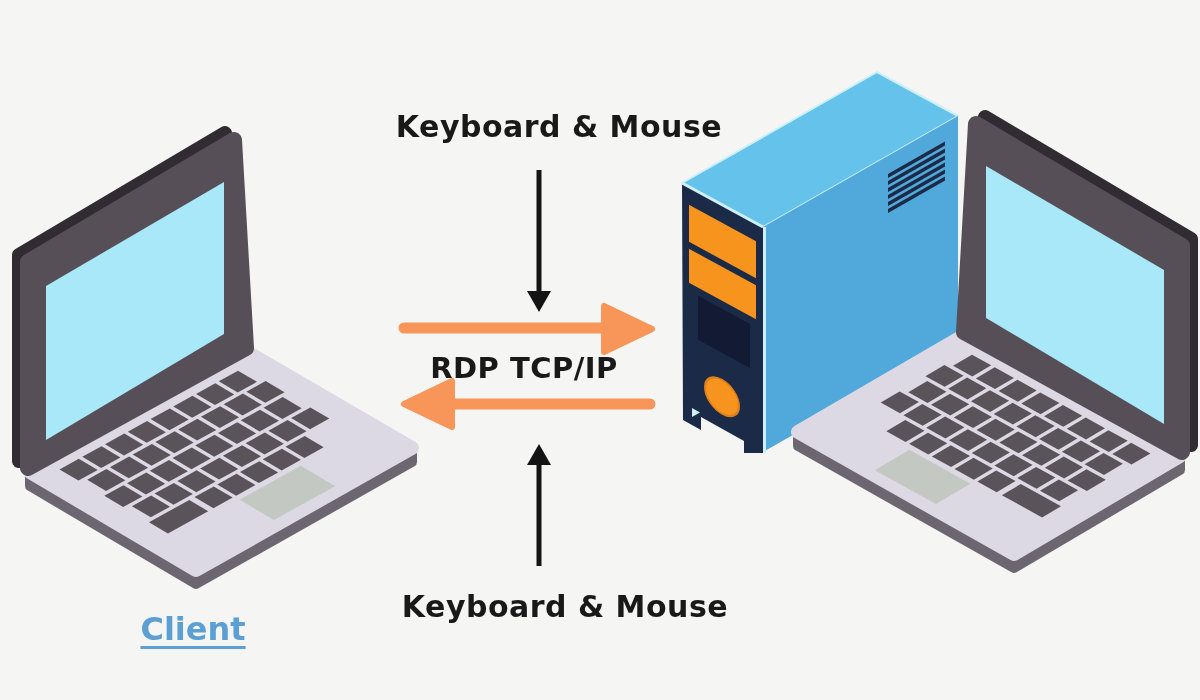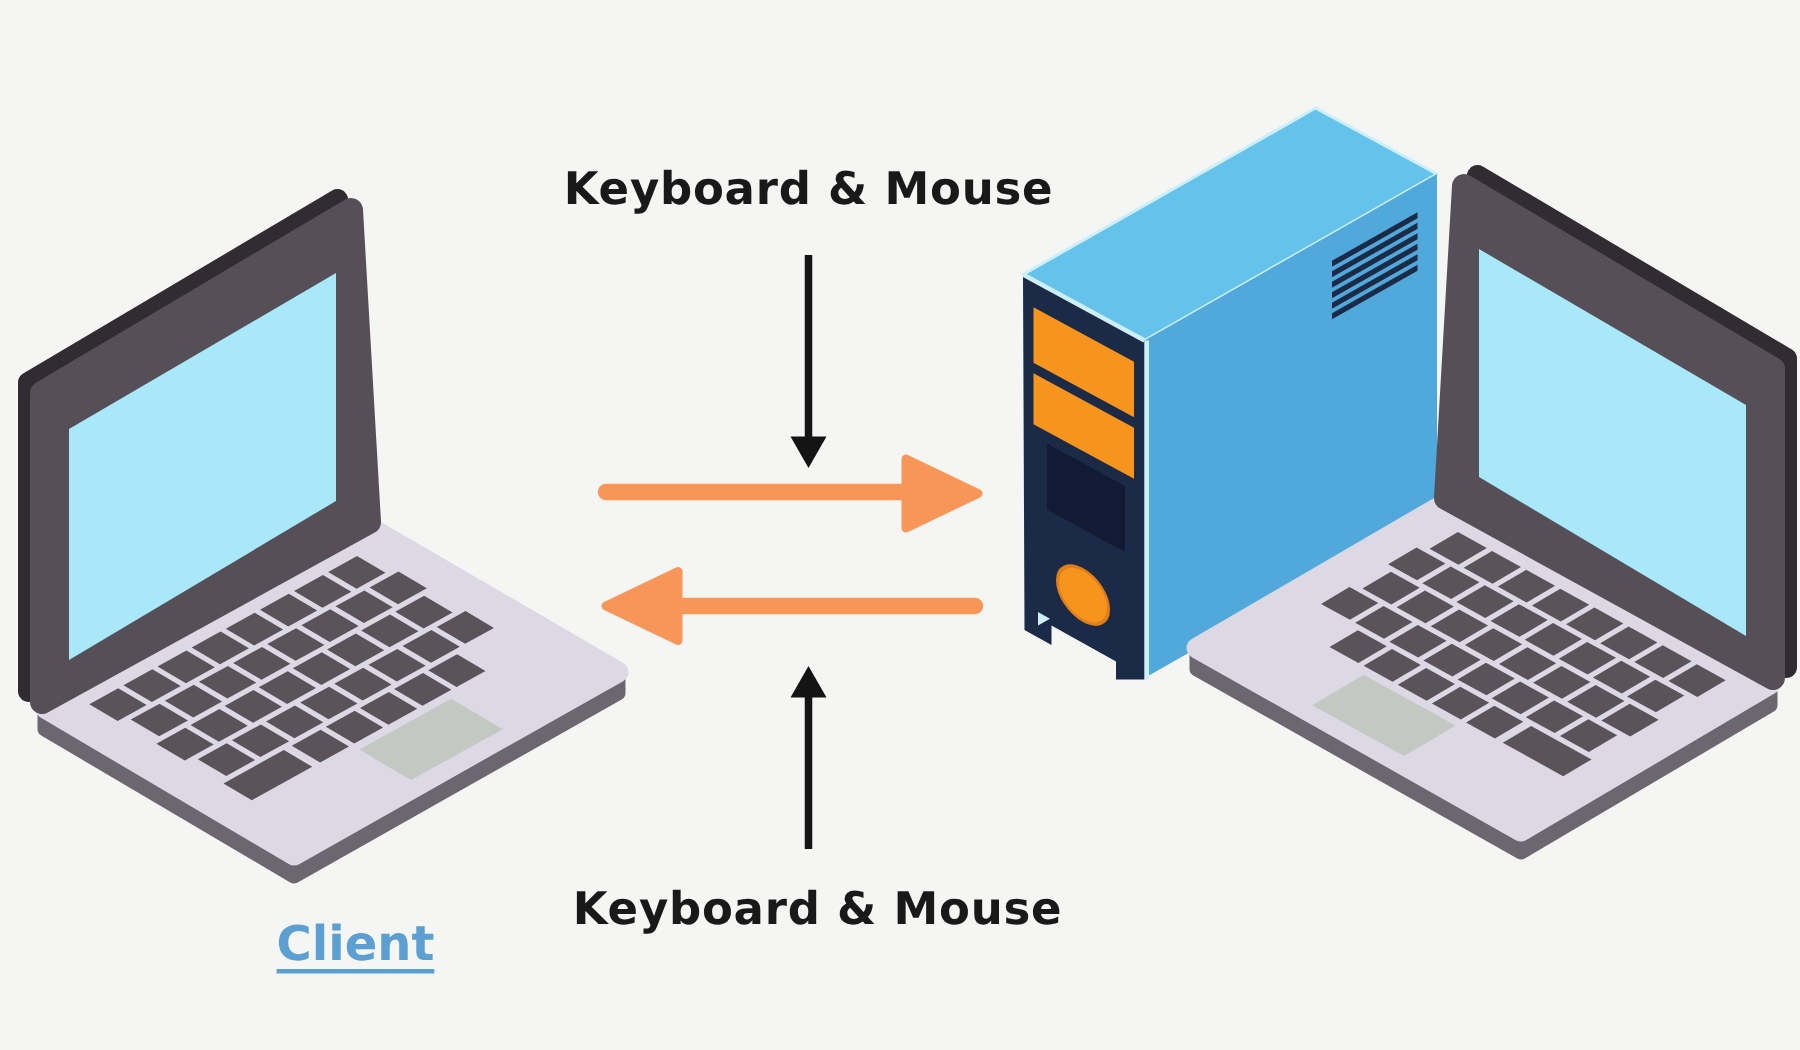--- a/index.html
+++ b/index.html
@@ -6,25 +6,25 @@
   .canvas{
     position:relative;width:1200px;height:700px;margin:0 auto;
     background:#F5F5F3;overflow:hidden;
     font-family:"DejaVu Sans","Liberation Sans",sans-serif;
   }
   .canvas svg{position:absolute;left:0;top:0;}
   .lbl{
     position:absolute;transform:translateX(-50%);
     font-weight:700;color:#191919;white-space:nowrap;text-align:center;
   }
-  .lbl-km{font-size:30px;letter-spacing:0.5px;}
+  .lbl-km{font-size:30px;letter-spacing:0.5px;margin-left:20px;}
   .lbl-proto{font-size:29px;letter-spacing:0.5px;}
   .lbl-device{
     font-size:32px;color:#5C9FD3;
-    text-decoration:underline;text-decoration-thickness:3px;text-underline-offset:6px;margin-left:44px;
+    text-decoration:underline;text-decoration-thickness:3px;text-underline-offset:6px;
   }
 </style>
 </head>
 <body>
 
 <div class="canvas">
 
   <svg width="1200" height="700" viewBox="0 0 1200 700">
     <defs>
       <g id="laptop">
@@ -139,19 +139,20 @@
       </g>
       <g>
         <line x1="650" y1="404" x2="454" y2="404" stroke="#F8965A" stroke-width="11" stroke-linecap="round"></line>
         <path d="M404,404 L452,381 L452,427 Z" fill="#F8965A" stroke="#F8965A" stroke-width="6" stroke-linejoin="round"></path>
       </g>
     </g>
   </svg>
 
   <div class="lbl lbl-km" style="left:539px;top:109px;">Keyboard &amp; Mouse</div>
 
+  <div class="lbl lbl-proto" style="left:524px;top:351px;">RDP TCP/IP</div>
 
   <div class="lbl lbl-km" style="left:545px;top:589px;">Keyboard &amp; Mouse</div>
 
   <div class="lbl lbl-device" style="left:193px;top:610px;">Client</div>
 
 
 </div>
 
 </body></html>

